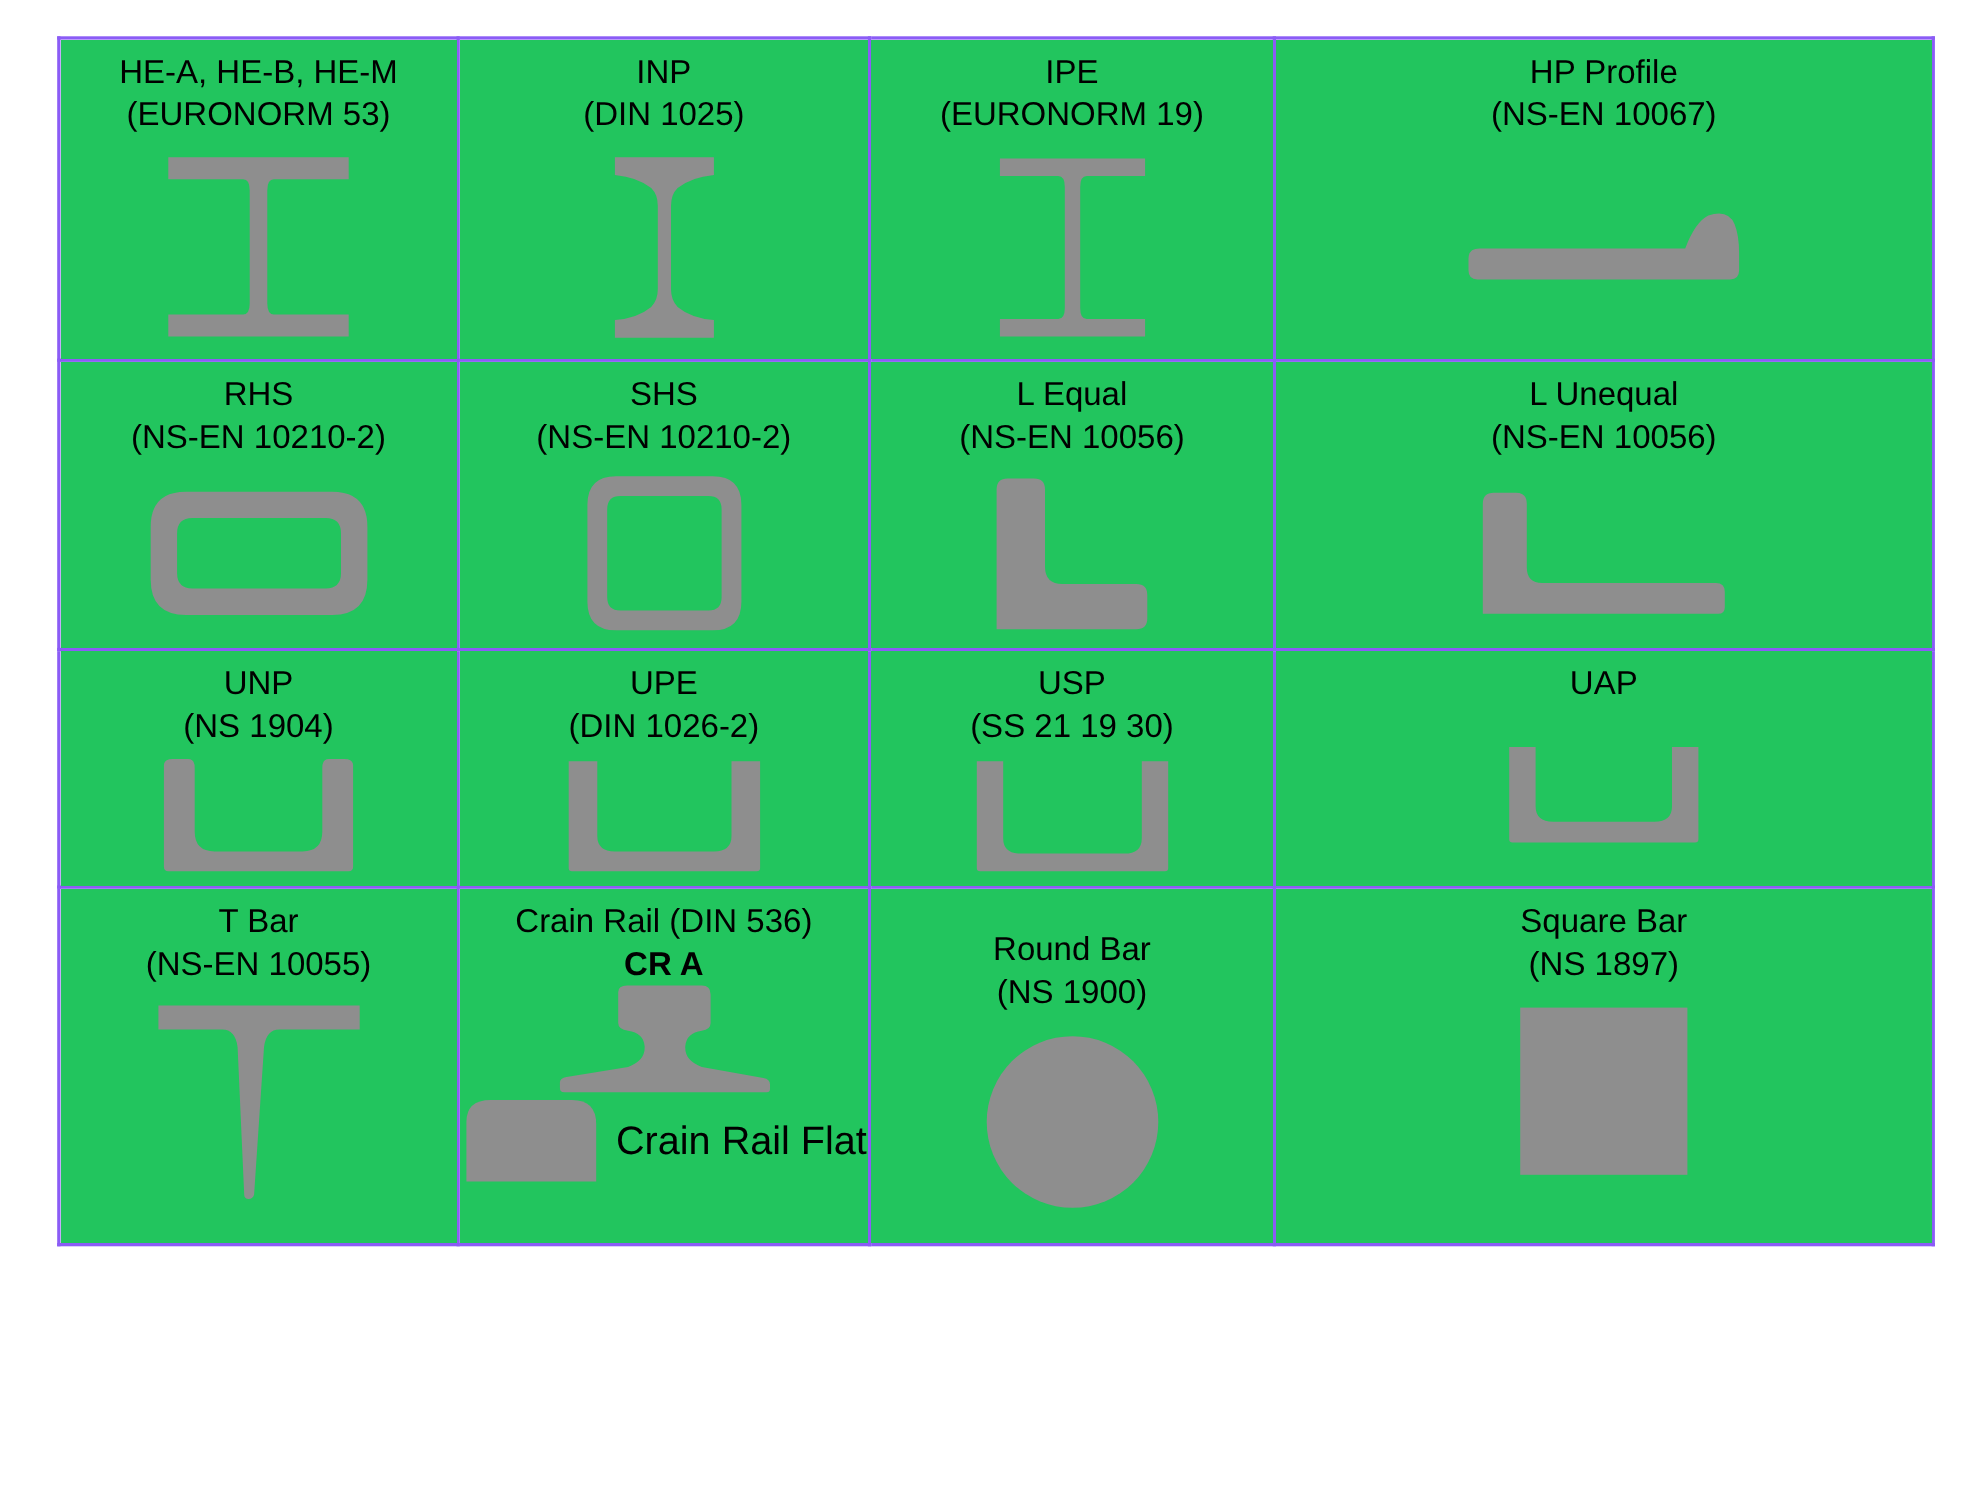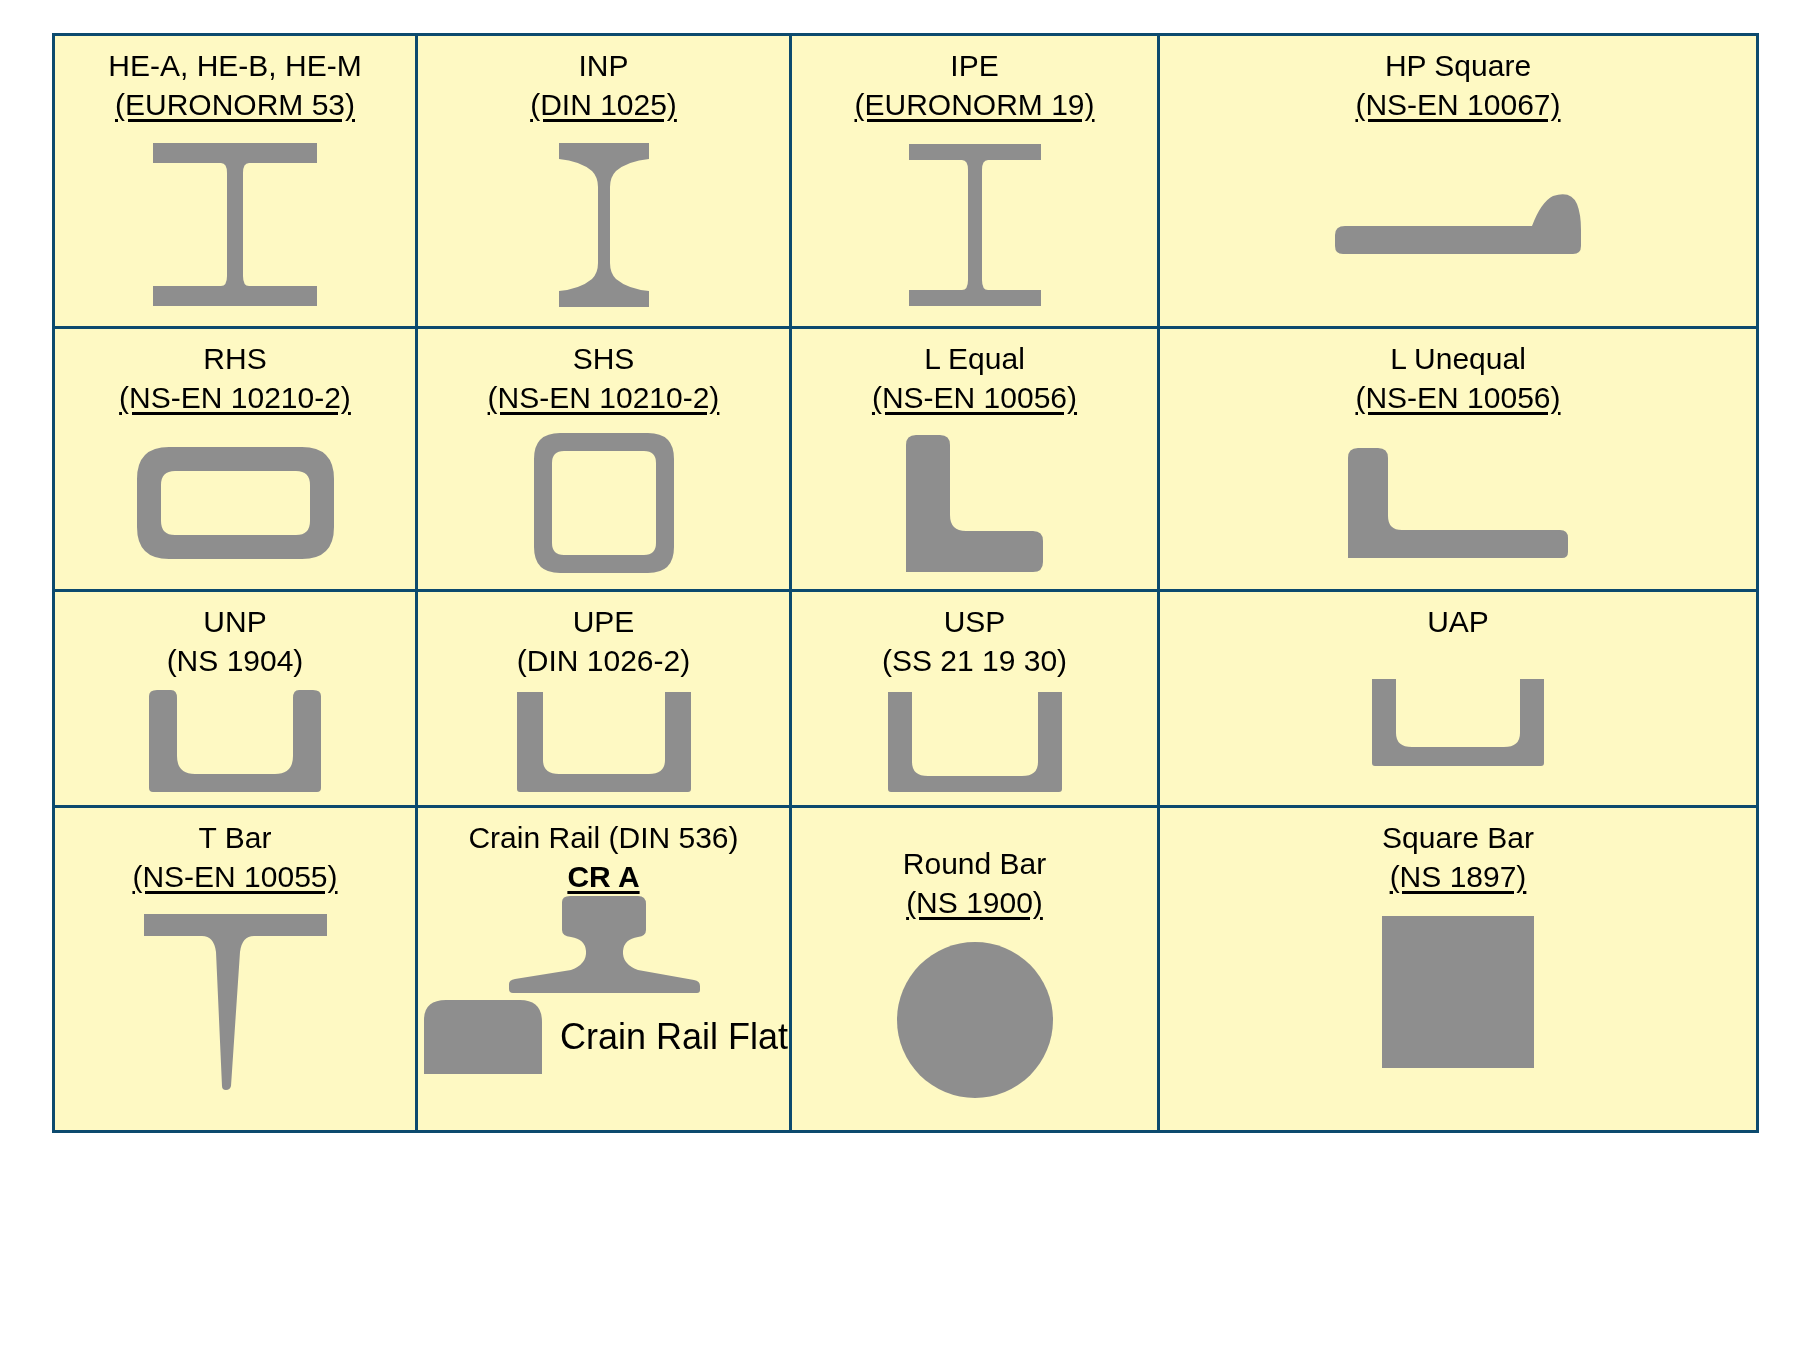--- a/index.html
+++ b/index.html
@@ -19,24 +19,24 @@
     position: absolute;
     left: 52px;
     top: 33px;
     width: 1704px;
     height: 1100px;
     border-collapse: collapse;
     table-layout: fixed;
   }
 
   #profile-table td {
-    border: 3px solid #0c4a6e;
+    border: 3px solid #8b5cf6;
     vertical-align: top;
     padding: 0;
-    background: #fef9c3;
+    background: #22c55e;
     position: relative;
   }
 
   .cell-inner {
     display: flex;
     flex-direction: column;
     align-items: center;
     height: 100%;
     box-sizing: border-box;
     padding-top: 10px;
@@ -44,21 +44,21 @@
 
   .label-block {
     text-align: center;
     line-height: 1.30;
     font-size: 30px;
     color: #000000;
     letter-spacing: 0px;
   }
   .label-line1 { display: block; white-space: nowrap; }
   .label-line2 { display: block; white-space: nowrap; }
-  .u { text-decoration: underline; text-underline-offset: 4px; }
+  .u { text-underline-offset: 4px; }
   .bold { font-weight: bold; }
 
   .shape-area {
     flex: 1 1 auto;
     width: 100%;
     display: flex;
     align-items: center;
     justify-content: center;
     position: relative;
   }
@@ -142,21 +142,21 @@
           <svg width="142" height="170" viewBox="0 0 142 170">
             <path class="steel" d="M5,4 H137 V20 H84 Q78,20 78,30 V140 Q78,150 84,150 H137 V166 H5 V150 H58 Q64,150 64,140 V30 Q64,20 58,20 H5 Z"></path>
           </svg>
         </div>
       </div>
     </td>
 
     <td>
       <div class="cell-inner">
         <div class="label-block">
-          <span class="label-line1">HP Square</span>
+          <span class="label-line1">HP Profile</span>
           <span class="label-line2 u">(NS-EN 10067)</span>
         </div>
         <div class="shape-area">
           <svg width="262" height="70" viewBox="0 0 262 70">
             <path class="steel" d="M8,45 Q8,36 18,36 H205 Q214,12 226,6 Q244,0 250,14 Q254,24 254,40 V56 Q254,64 246,64 H16 Q8,64 8,56 Z"></path>
           </svg>
         </div>
       </div>
     </td>
 

